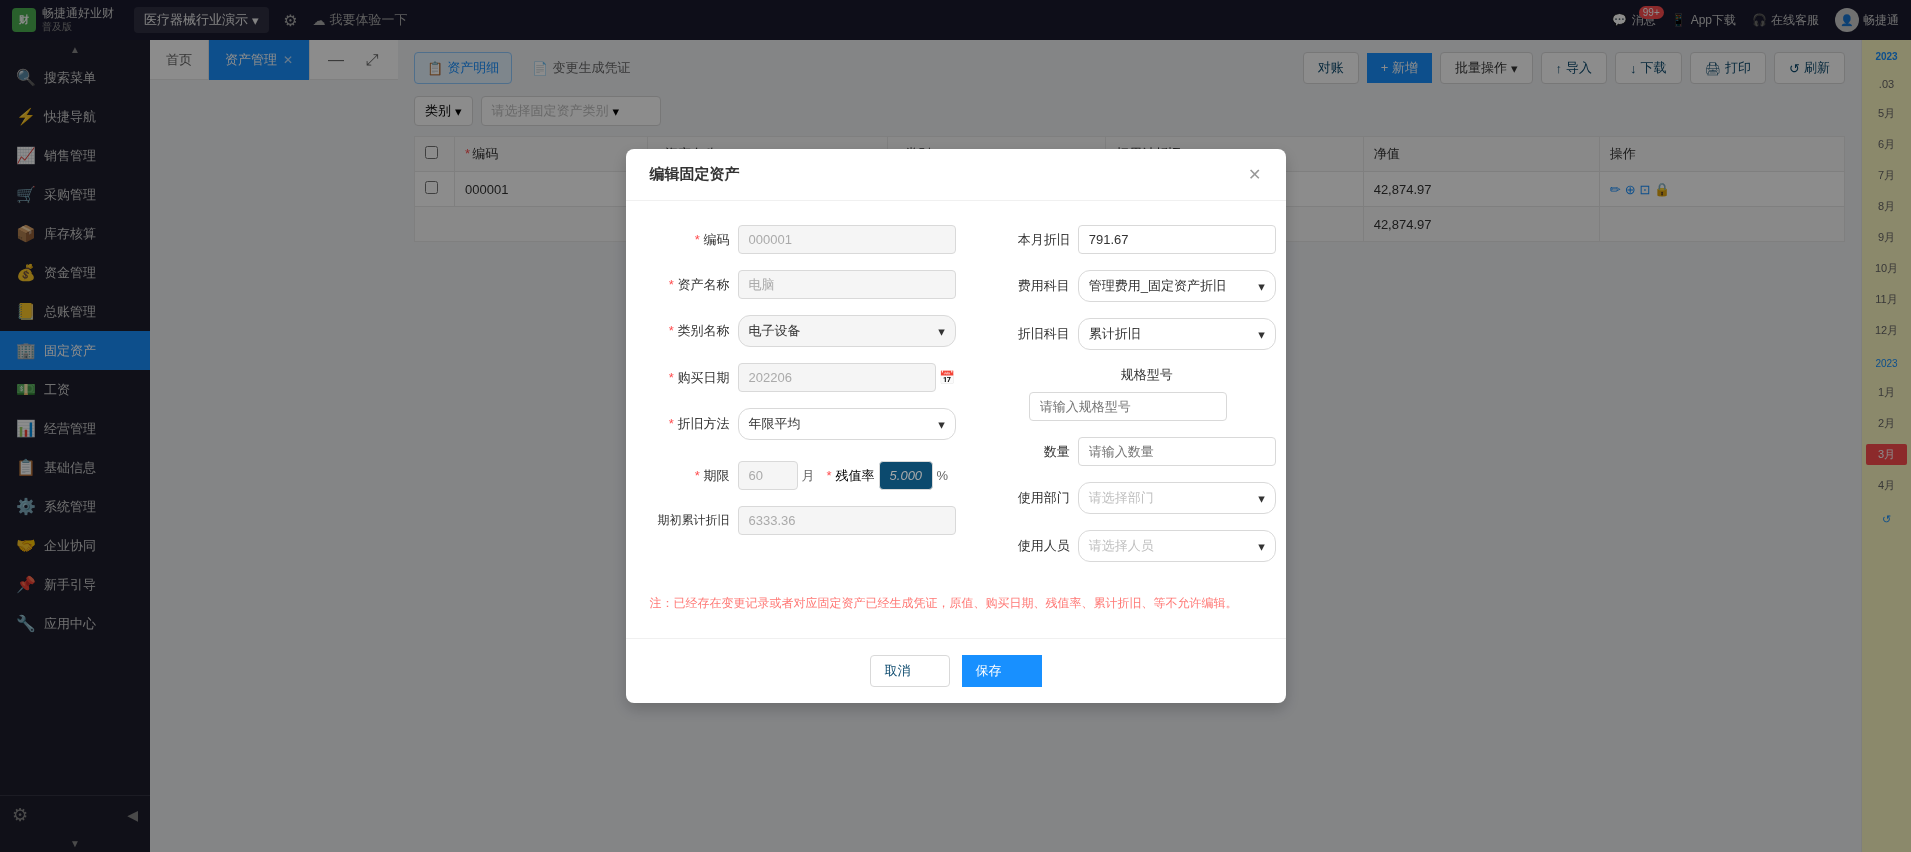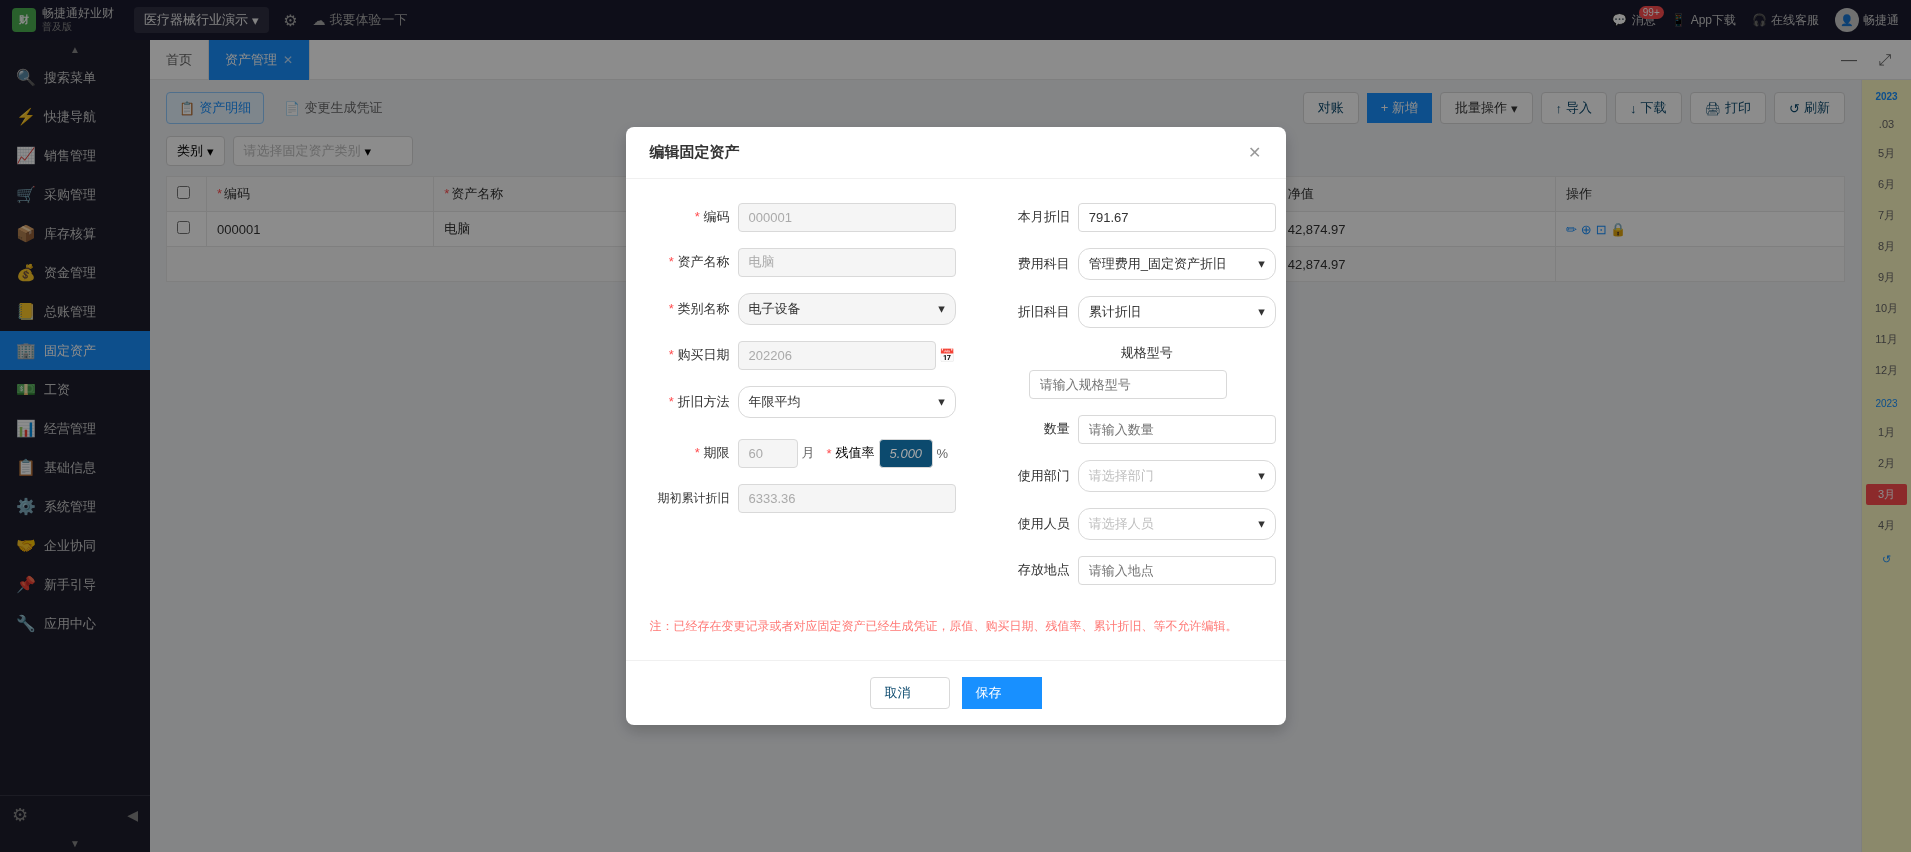--- a/index.html
+++ b/index.html
@@ -60,21 +60,21 @@
       padding: 10px 16px;
       color: #ccc;
       cursor: pointer;
       font-size: 13px;
       transition: background 0.2s;
     }
     .sidebar-item.active { background: #1890ff; color: white; }
     .sidebar-item .nav-icon { font-size: 16px; width: 20px; text-align: center; }
 
     
-    .content-area { flex: 1; display: flex; flex-direction: column; overflow: hidden; }
+    .content-area { flex: 1; display: flex; flex-direction: row; overflow: hidden; }
 
     
     .tab-bar {
       height: 40px;
       background: #fff;
       display: flex;
       align-items: center;
       border-bottom: 1px solid #e8e8e8;
       padding: 0 0 0 0;
       flex-shrink: 0;
@@ -653,26 +653,20 @@
           <div class="form-row" style="margin-bottom:16px;">
             <span class="form-label" style="width:90px;">
               <span>使用人员</span>
             </span>
             <div class="form-select">
               <span class="placeholder">请选择人员</span>
               <span>▾</span>
             </div>
           </div>
 
-          <div class="form-row" style="margin-bottom:16px;">
-            <span class="form-label" style="width:90px;">
-              <span>存放地点</span>
-            </span>
-            <input class="form-input" type="text" placeholder="请输入地点" style="">
-          </div>
         </div>
       </div>
 
       <div class="note-text">注：已经存在变更记录或者对应固定资产已经生成凭证，原值、购买日期、残值率、累计折旧、等不允许编辑。</div>
     </div>
     <div class="modal-footer">
       <button class="btn-default" style="min-width:80px;">取消</button>
       <button class="btn-primary" style="min-width:80px;">保存</button>
     </div>
   </div>

